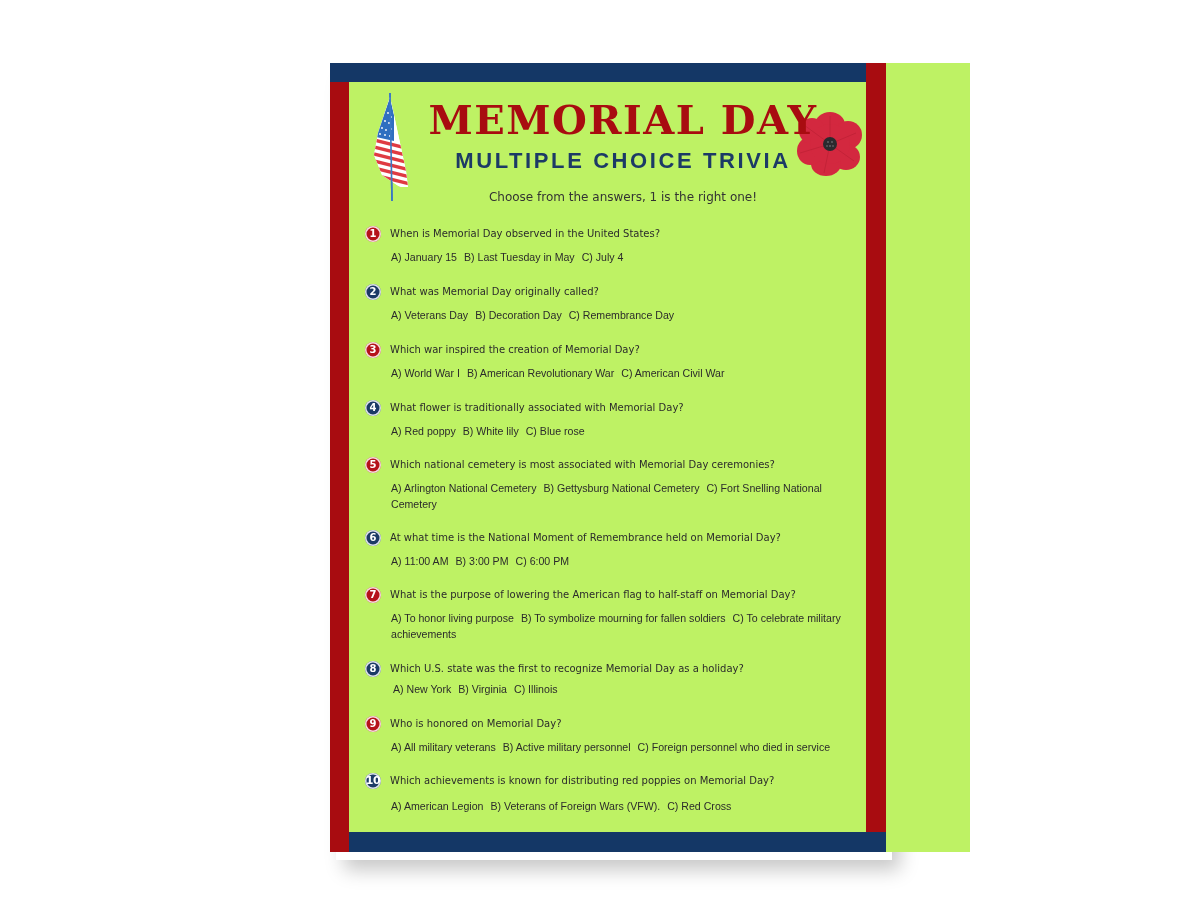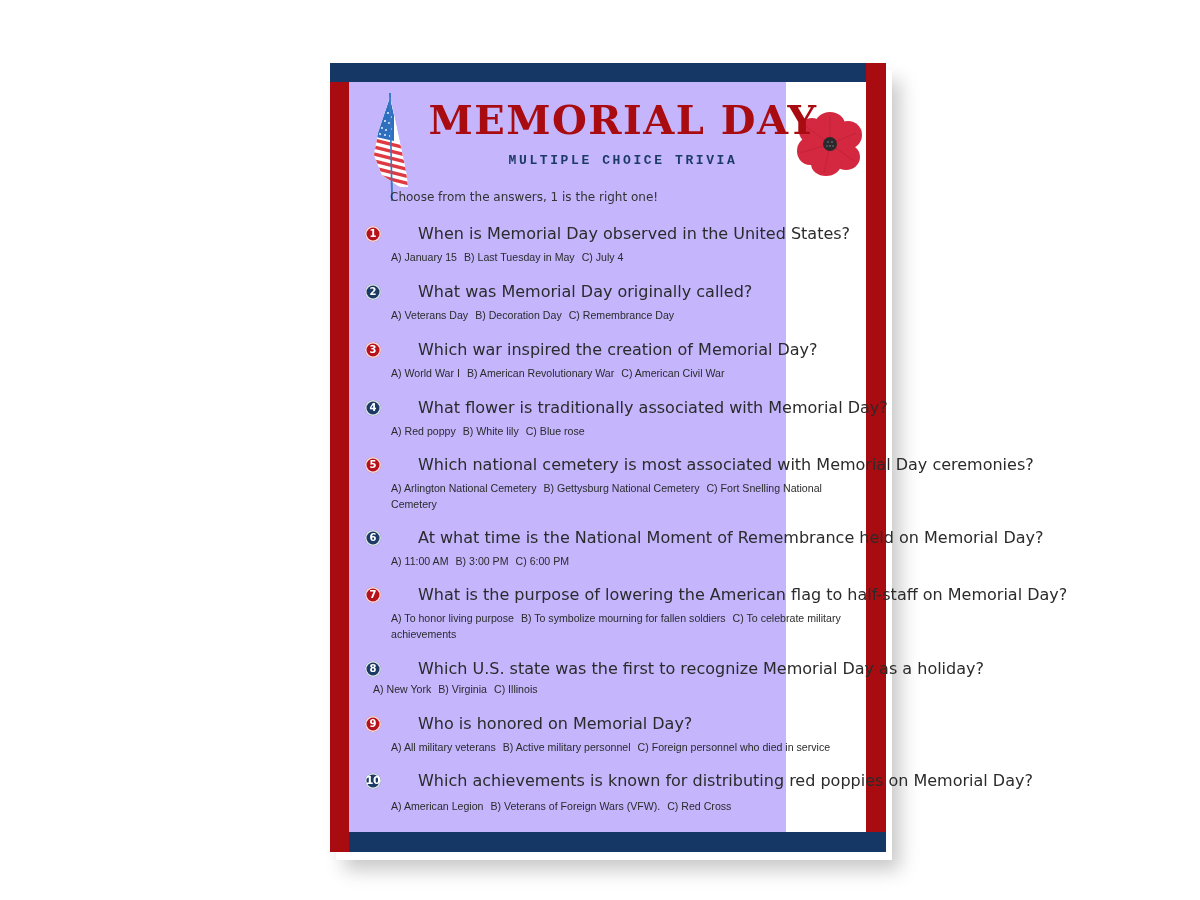--- a/index.html
+++ b/index.html
@@ -6,56 +6,56 @@
   body {
     width:1200px; height:900px; background:#ffffff; position:relative; overflow:hidden;
     font-family:"Liberation Sans", sans-serif;
   }
   .page-shadow {
     position:absolute; left:336px; top:70px; width:556px; height:790px;
     box-shadow: 8px 10px 18px rgba(0,0,0,0.22);
     background:transparent;
   }
   .page {
-    position:absolute; left:330px; top:63px; width:456px; height:789px; background:#c4b5fd;
+    position:absolute; left:330px; top:63px; width:640px; height:789px; background:#bef264;
   }
   .bar { position:absolute; }
   .bar-top { left:0; top:0; width:536px; height:19px; }
   .bar-right { left:536px; top:0; width:20px; height:769px; }
   .bar-left { left:0; top:19px; width:19px; height:770px; }
   .bar-bottom { left:19px; top:769px; width:537px; height:20px; }
 
   .flag { position:absolute; left:40px; top:28px; width:40px; height:112px; }
   .poppy { position:absolute; left:466px; top:48px; width:68px; height:66px; }
 
   .title {
     position:absolute; left:60px; width:466px; top:33px; text-align:center;
     font-family:"DejaVu Serif", serif; font-weight:bold; font-size:40px; letter-spacing:1.5px;
     line-height:48px; white-space:nowrap;
   }
   .subtitle {
     position:absolute; left:60px; width:466px; top:85px; text-align:center;
-    font-family:Liberation Mono, monospace; font-weight:bold; font-size:13px; letter-spacing:2.6px;
+    font-family:Liberation Sans, sans-serif; font-weight:bold; font-size:22px; letter-spacing:2.6px;
     line-height:26px; white-space:nowrap;
   }
   .instructions {
-    position:absolute; left:60px; width:466px; top:125px; 
+    position:absolute; left:60px; width:466px; top:125px; text-align:center;
     font-family:"DejaVu Sans", sans-serif; font-size:12px; color:#333333; line-height:18px;
   }
 
   .q { position:absolute; left:35px; width:490px; }
   .q-badge {
     position:absolute; left:0; top:1px; width:16px; height:16px; border-radius:50%;
     color:#ffffff; font-size:10px; font-weight:bold; text-align:center; line-height:16px;
     font-family:"DejaVu Sans", sans-serif;
     box-shadow: inset 0 0 0 1.5px rgba(255,255,255,0.85);
   }
   .q-text {
-    position:absolute; left:25px; top:0; font-family:"DejaVu Sans", sans-serif; font-size:16px;
-    color:#2b2b2b; white-space:nowrap; line-height:18px;margin-left:28px;
+    position:absolute; left:25px; top:0; font-family:"DejaVu Sans", sans-serif; font-size:10px;
+    color:#2b2b2b; white-space:nowrap; line-height:18px;
   }
   .q-answers {
     position:absolute; left:26px; top:24px; width:455px; font-family:"Liberation Sans", sans-serif;
     font-size:10.6px; color:#2b2b2b; line-height:16px;
   }
   .q-answers span + span { margin-left:7px; }
 </style>
 </head>
 <body>
 
@@ -187,21 +187,21 @@
     <div class="q-badge" style="background:#b5121b">7</div>
     <div class="q-text">What is the purpose of lowering the American flag to half-staff on Memorial Day?</div>
     <div class="q-answers">
       <span>A) To honor living purpose</span><span>B) To symbolize mourning for fallen soldiers</span><span>C) To celebrate military achievements</span>
     </div>
   </div>
 
   <div class="q" style="top:597px">
     <div class="q-badge" style="background:#1c3a66">8</div>
     <div class="q-text">Which U.S. state was the first to recognize Memorial Day as a holiday?</div>
-    <div class="q-answers" style="top:21px;left:8px">
+    <div class="q-answers" style="top:21px;left:28px">
       <span>A) New York</span><span>B) Virginia</span><span>C) Illinois</span>
     </div>
   </div>
 
   <div class="q" style="top:652px">
     <div class="q-badge" style="background:#b5121b">9</div>
     <div class="q-text">Who is honored on Memorial Day?</div>
     <div class="q-answers">
       <span>A) All military veterans</span><span>B) Active military personnel</span><span>C) Foreign personnel who died in service</span>
     </div>

